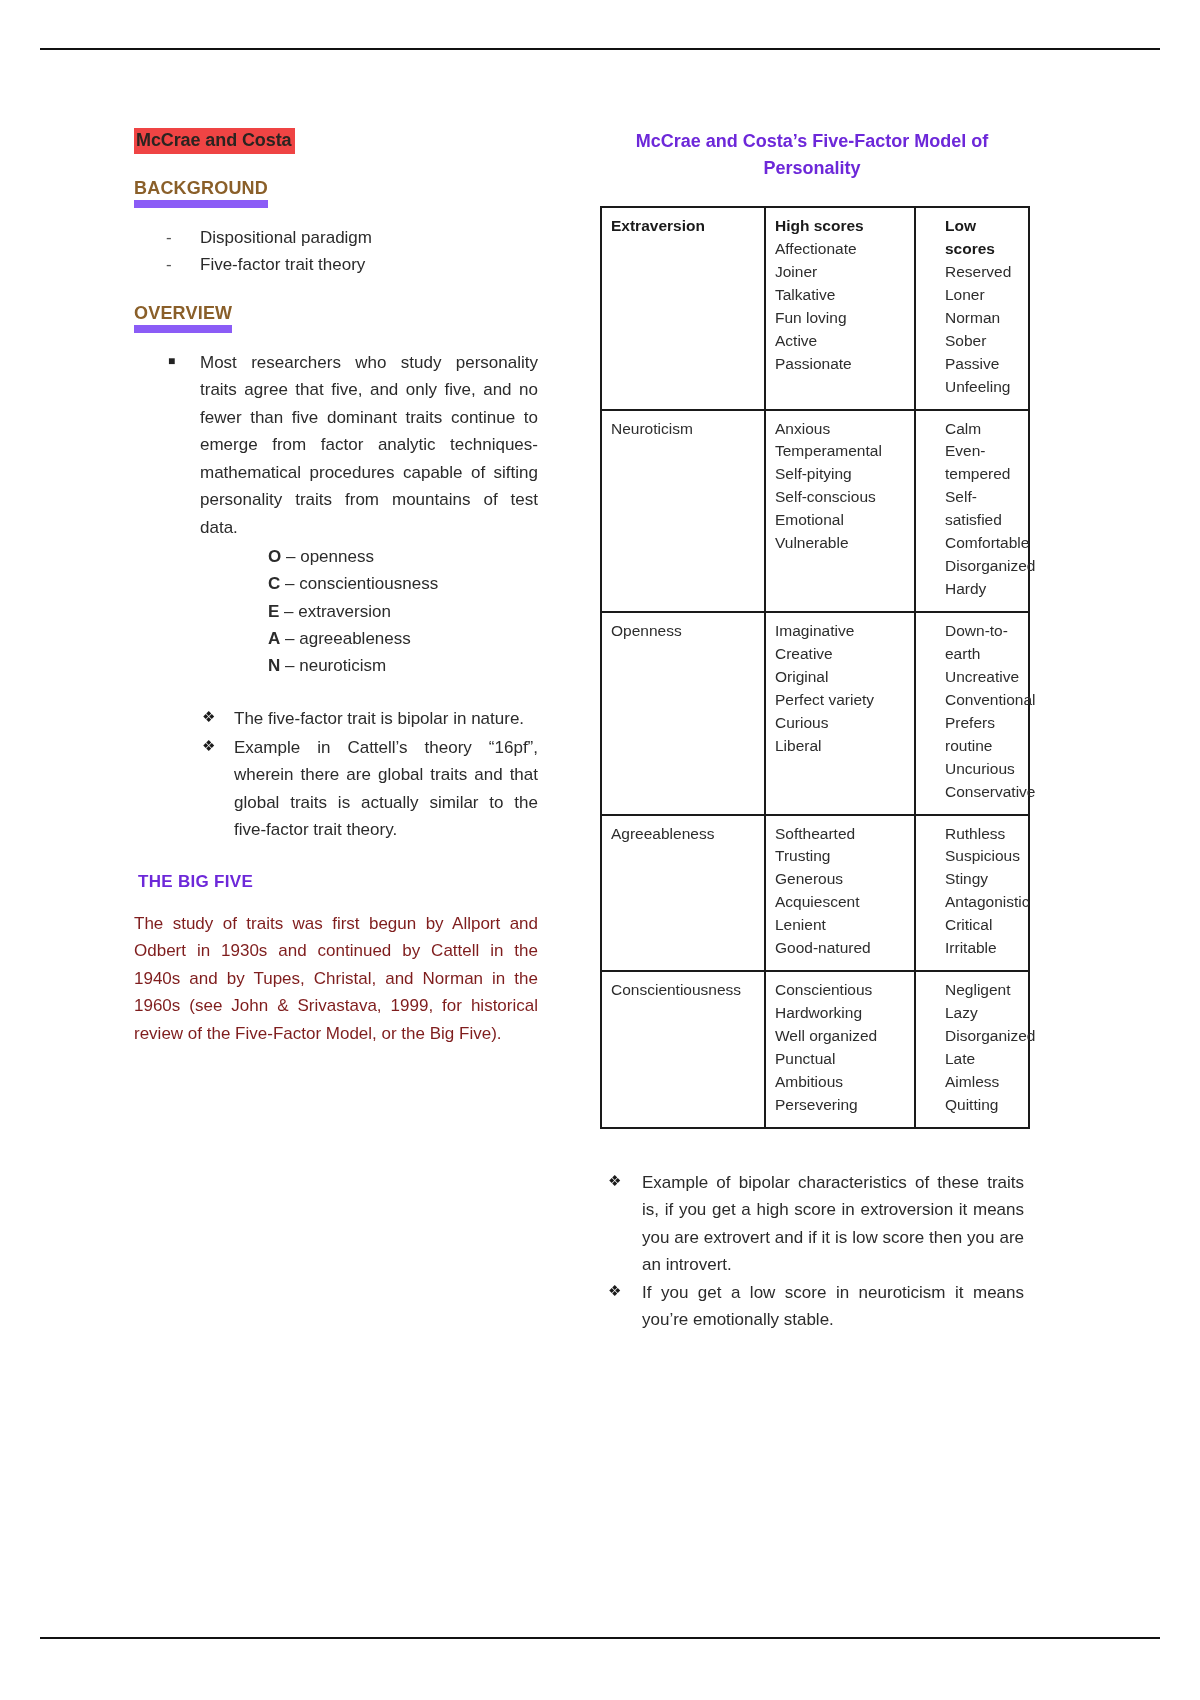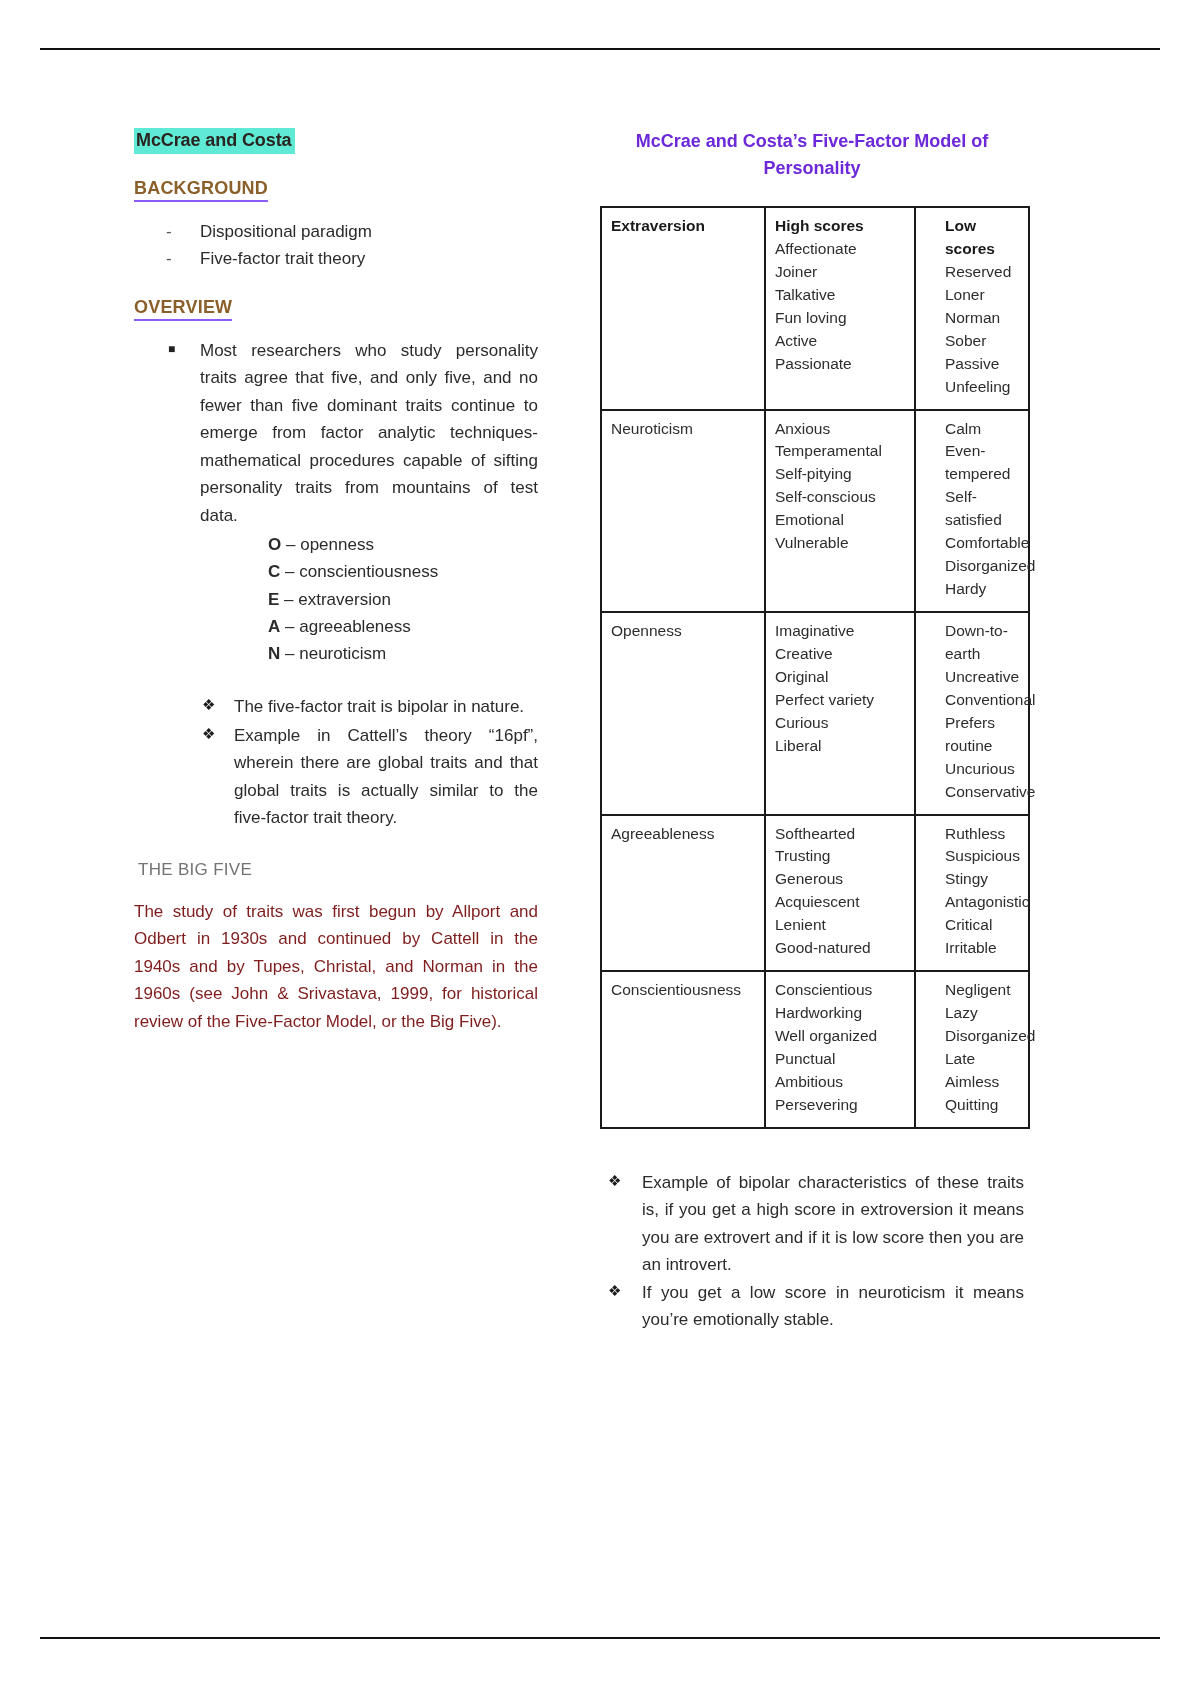--- a/index.html
+++ b/index.html
@@ -40,44 +40,44 @@
   .col-right {
     position: absolute;
     left: 600px;
     top: 128px;
     width: 424px;
   }
 
   
   .title-highlight {
     display: inline-block;
-    background: #5eead4;
+    background: #ef4444;
     color: #2a2420;
     font-weight: bold;
     font-size: 18px;
     line-height: 1.25;
     padding: 1px 4px 2px 2px;
     letter-spacing: -0.1px;
   }
 
   .heading-underlined {
     margin-top: 24px;
     font-size: 18px;
     font-weight: bold;
     color: #8a5f29;
     letter-spacing: 0.2px;
     display: inline-block;
-    border-bottom: 2px solid #8b5cf6;
+    border-bottom: 8px solid #8b5cf6;
     padding-bottom: 1px;
   }
   .heading-plain {
     margin-top: 28px;
     font-size: 17px;
-    font-weight: normal;
-    color: #737373;
+    font-weight: bold;
+    color: #6d28d9;
     letter-spacing: 0.3px;
     padding-left: 4px;
   }
 
   .dash-list {
     margin: 16px 0 0 0;
     padding: 0;
     list-style: none;
   }
   .dash-list li {

